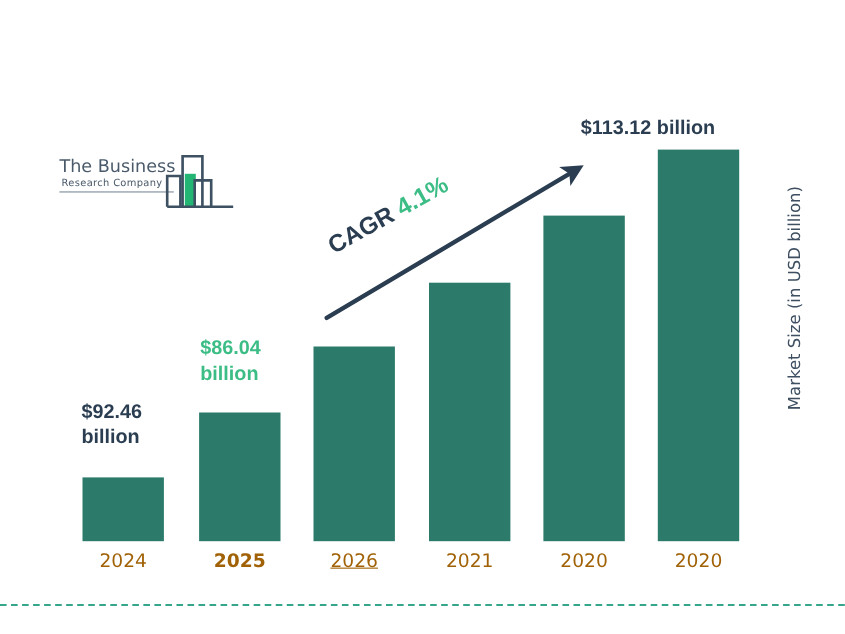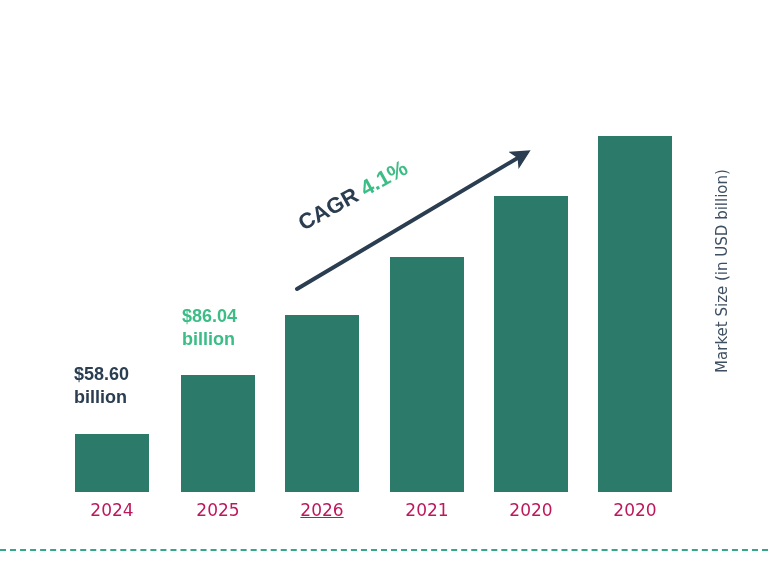--- a/index.html
+++ b/index.html
@@ -91,21 +91,21 @@
   }
   .bar {
     position: absolute;
     background: #2b7a6a;
     bottom: 84px;
   }
   .tick-label {
     position: absolute;
     top: 500px;
     font-size: 17px;
-    color: #be185d;
+    color: #a16207;
     text-align: center;
     font-family: "DejaVu Sans", sans-serif;
   }
 
   
   .value-label {
     position: absolute;
     font-size: 18px;
     font-weight: bold;
     line-height: 23px;
@@ -159,41 +159,57 @@
     width: 768px;
     border-top: 2px dashed #35a58c;
   }
 </style>
 </head>
 <body>
 
 <div id="canvas">
 
 
+  <div class="logo">
+    <div class="logo-text-wrap">
+      <div class="logo-line1">The Business</div>
+      <div class="logo-line2">Research Company</div>
+    </div>
+    <div class="logo-rule"></div>
+    <svg class="logo-mark" viewBox="0 0 64 52">
+      <polyline points="2,50 2,22 14,22 14,50" fill="none" stroke="#3d5163" stroke-width="2.4"></polyline>
+      <polyline points="16,50 16,4 34,4 34,50" fill="none" stroke="#3d5163" stroke-width="2.4"></polyline>
+      <rect x="18" y="20" width="10" height="30" fill="#22b573"></rect>
+      <polyline points="27,50 27,26 42,26 42,50" fill="none" stroke="#3d5163" stroke-width="2.4"></polyline>
+      <rect x="29" y="28" width="8" height="22" fill="#22b573" opacity="0"></rect>
+      <line x1="2" y1="50" x2="62" y2="50" stroke="#3d5163" stroke-width="2.4"></line>
+    </svg>
+  </div>
 
   <div class="plot">
 
     <div class="bar" style="left:75px; width:74px; height:58px;"></div>
     <div class="bar" style="left:181px; width:74px; height:117px;"></div>
     <div class="bar" style="left:285px; width:74px; height:177px;"></div>
     <div class="bar" style="left:390px; width:74px; height:235px;"></div>
     <div class="bar" style="left:494px; width:74px; height:296px;"></div>
     <div class="bar" style="left:598px; width:74px; height:356px;"></div>
 
     <div class="tick-label" style="left:75px; width:74px;">2024</div>
-    <div class="tick-label" style="left:181px; width:74px;">2025</div>
+    <div class="tick-label" style="left:181px; width:74px;font-weight:bold;">2025</div>
     <div class="tick-label" style="left:285px; width:74px;text-decoration:underline;">2026</div>
     <div class="tick-label" style="left:390px; width:74px;">2021</div>
     <div class="tick-label" style="left:494px; width:74px;">2020</div>
     <div class="tick-label" style="left:598px; width:74px;">2020</div>
 
-    <div class="value-label value-dark" style="left:74px; top:363px;">$58.60
+    <div class="value-label value-dark" style="left:74px; top:363px;">$92.46
 billion</div>
     <div class="value-label value-green" style="left:182px; top:305px;">$86.04
 billion</div>
+    <div class="value-label value-dark" style="left:528px; top:105px;">$113.12 billion</div>
 
     <svg class="cagr-svg" viewBox="0 0 768 576">
       <defs>
         <marker id="arrowhead" markerWidth="5" markerHeight="5" refX="2.2" refY="2.5" orient="auto">
           <path d="M0,0 L5,2.5 L0,5 L1.2,2.5 z" fill="#2b3d51"></path>
         </marker>
       </defs>
       <line x1="297" y1="289" x2="521" y2="156" stroke="#2b3d51" stroke-width="4" marker-end="url(#arrowhead)" stroke-linecap="round"></line>
     </svg>
 

